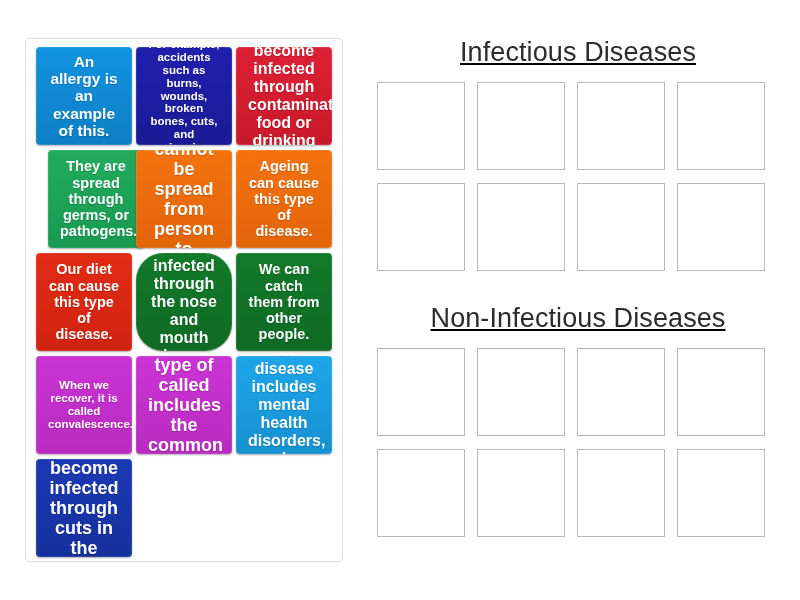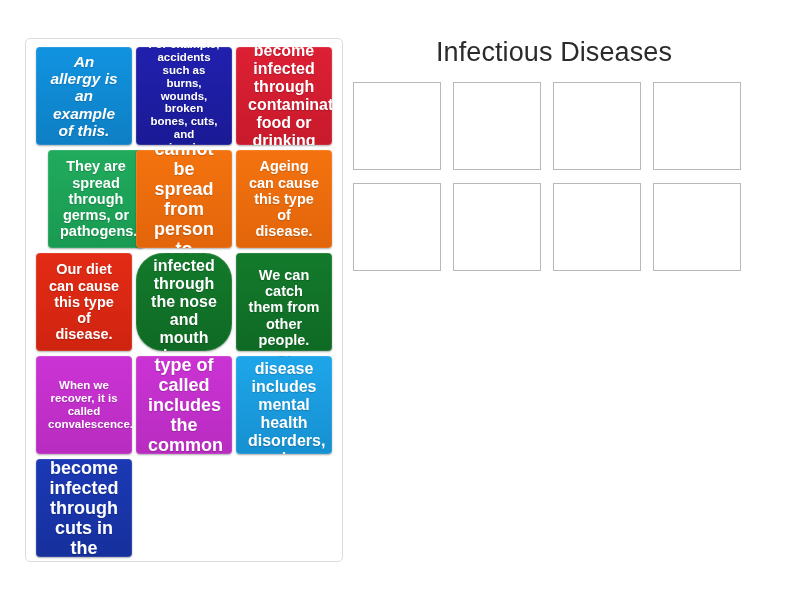--- a/index.html
+++ b/index.html
@@ -58,31 +58,32 @@
     line-height: 1.12;
     padding: 3px 12px;
     overflow: hidden;
     cursor: grab;
     box-shadow: 0 1px 2px rgba(0,0,0,0.32), inset 0 0 0 1px rgba(255,255,255,0.10);
     text-shadow: 0 1px 1px rgba(0,0,0,0.18);
   }
   .tile span { display: block; width: 100%; }
 
   
-  .fs-xl  { font-size: 15.5px; font-style: italic; }
+  .fs-xl  { font-size: 15.5px; }
   .fs-lg  { font-size: 14.5px; }
   .fs-md  { font-size: 18px; }
   .fs-sm  { font-size: 11.5px; }
   .fs-xs  { font-size: 16px; }
 
   
   .category {
     position: absolute;
-    left: 348px;
+    left: 372px;
     width: 412px;
+    text-decoration: underline;
   }
   .cat-infectious      { top: 38px; }
   .cat-noninfectious   { top: 304px; }
 
   .cat-title {
     font-size: 27px;
     font-weight: normal;
     color: #2b2b2b;
     text-align: center;
     letter-spacing: 0.1px;
@@ -133,21 +134,21 @@
         </div>
         <div class="tile fs-lg" style="background: linear-gradient(rgb(244, 115, 15) 0%, rgb(226, 101, 10) 100%); justify-content: flex-end;">
           <span>Ageing can cause this type of disease.</span>
         </div>
         <div class="tile fs-lg" style="background: linear-gradient(rgb(227, 43, 21) 0%, rgb(207, 36, 16) 100%);">
           <span>Our diet can cause this type of disease.</span>
         </div>
         <div class="tile fs-xs" style="background: linear-gradient(rgb(19, 122, 43) 0%, rgb(15, 106, 36) 100%); border-radius: 27px;">
           <span>We can become infected through the nose and mouth when we breathe.</span>
         </div>
-        <div class="tile fs-lg" style="background: linear-gradient(rgb(19, 122, 43) 0%, rgb(15, 106, 36) 100%); align-items: flex-end;">
+        <div class="tile fs-lg" style="background: linear-gradient(rgb(19, 122, 43) 0%, rgb(15, 106, 36) 100%);">
           <span>We can catch them from other people.</span>
         </div>
         <div class="tile fs-sm" style="background: linear-gradient(rgb(203, 51, 212) 0%, rgb(184, 44, 192) 100%);">
           <span>When we recover, it is called convalescence.</span>
         </div>
         <div class="tile fs-md" style="background: linear-gradient(rgb(203, 51, 212) 0%, rgb(184, 44, 192) 100%);">
           <span>This type of called includes the common cold</span>
         </div>
         <div class="tile fs-xs" style="background: linear-gradient(rgb(30, 166, 234) 0%, rgb(22, 144, 208) 100%);">
           <span>This type of disease includes mental health disorders, such as depression.</span>
@@ -165,14 +166,27 @@
         <div class="slot"></div>
         <div class="slot"></div>
         <div class="slot"></div>
         <div class="slot"></div>
         <div class="slot"></div>
         <div class="slot"></div>
         <div class="slot"></div>
       </div>
   </div>
 
+  <div class="category cat-noninfectious">
+    <div class="cat-title">Non-Infectious Diseases</div>
+    <div class="slot-grid">
+        <div class="slot"></div>
+        <div class="slot"></div>
+        <div class="slot"></div>
+        <div class="slot"></div>
+        <div class="slot"></div>
+        <div class="slot"></div>
+        <div class="slot"></div>
+        <div class="slot"></div>
+      </div>
+  </div>
 
 </div>
 
 </body></html>

